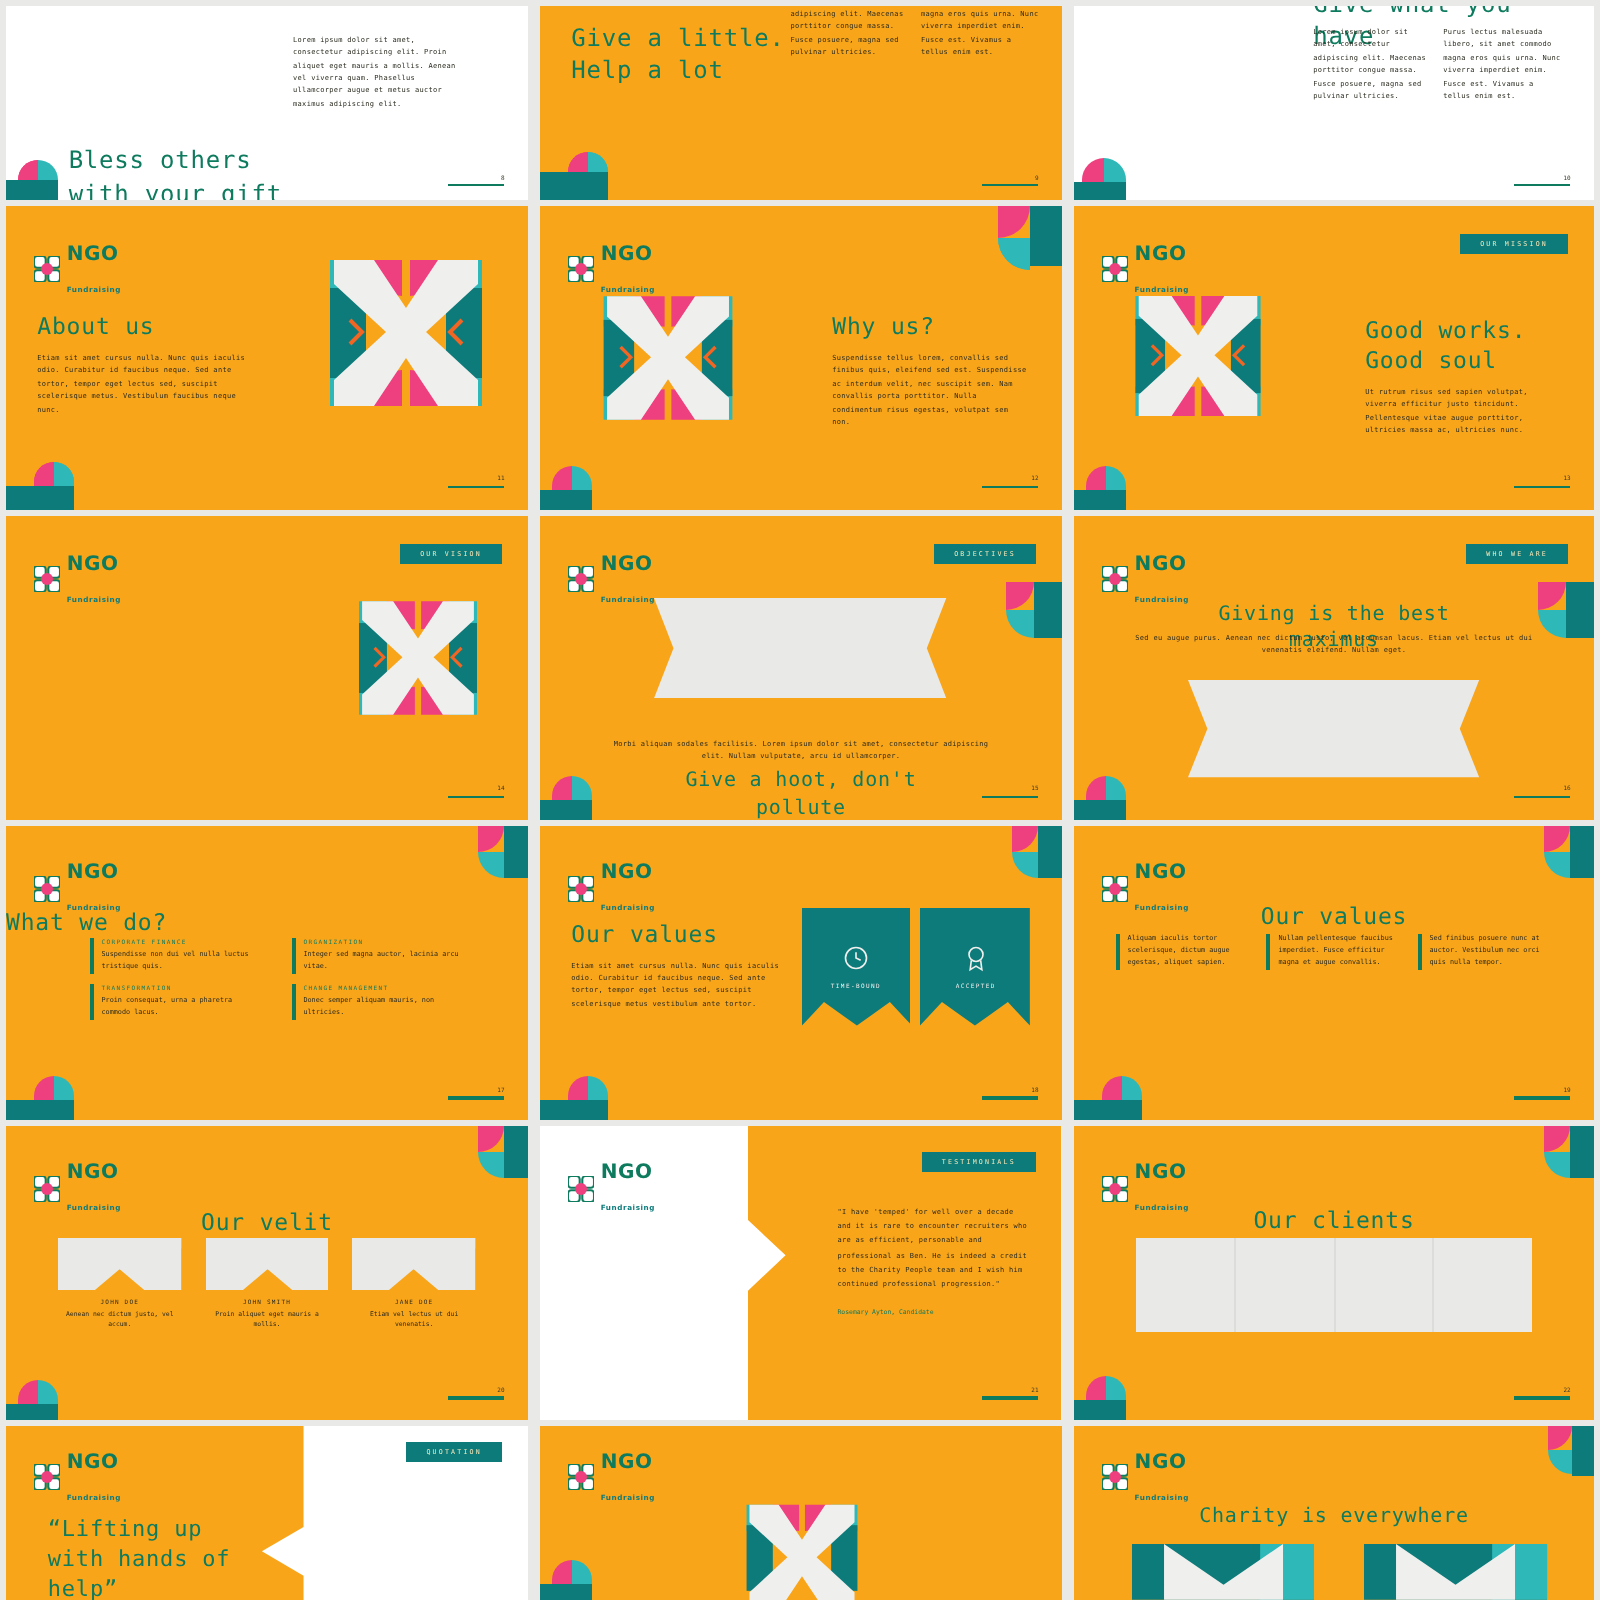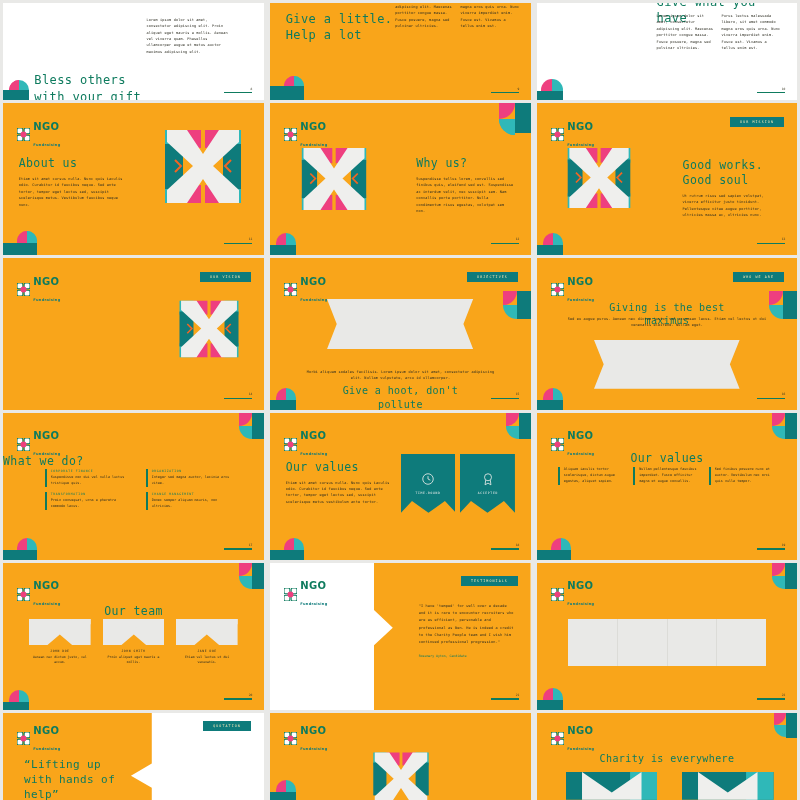--- a/index.html
+++ b/index.html
@@ -614,21 +614,21 @@
         </span>
       </div>
       <div class="deco-tr" style="width:30px;height:36px;">
         <svg width="30" height="36" viewBox="0 0 30 36">
           <rect x="18" y="0" width="12" height="26" fill="#0E7B7B"></rect>
           <path d="M5,0 L18,0 A13,13 0 0,1 5,13 Z" fill="#EE3F7F"></path>
           <path d="M5,13 L18,13 L18,26 A13,13 0 0,1 5,13 Z" fill="#2FB8B8"></path>
         </svg>
       </div>
       <div style="position:absolute;left:0;top:28%;width:100%;text-align:center;z-index:5;">
-        <div class="title">Our team</div>
+        <div class="title">Our velit</div>
       </div>
       <div style="position:absolute;left:10%;top:38%;width:80%;display:flex;gap:12px;z-index:5;">
         <div style="flex:1;text-align:center;">
           <div style="height:26px;">
             <svg width="100%" height="100%" viewBox="0 0 40 30" preserveAspectRatio="none">
               <path d="M0,0 L40,0 L40,30 L28,30 L20,18 L12,30 L0,30 Z" fill="#e9e9e7"></path>
               <path d="M0,0 L12,0 L20,12 L28,0 L40,0 L40,6 L0,6 Z" fill="#e9e9e7"></path>
             </svg>
           </div>
           <div style="font-size:3px;letter-spacing:.6px;color:#2b2b20;margin-top:4px;">JOHN DOE</div>
@@ -716,20 +716,23 @@
           <span class="logo-sub">Fundraising</span>
         </span>
       </div>
       <div class="deco-tr" style="width:30px;height:36px;">
         <svg width="30" height="36" viewBox="0 0 30 36">
           <rect x="18" y="0" width="12" height="26" fill="#0E7B7B"></rect>
           <path d="M5,0 L18,0 A13,13 0 0,1 5,13 Z" fill="#EE3F7F"></path>
           <path d="M5,13 L18,13 L18,26 A13,13 0 0,1 5,13 Z" fill="#2FB8B8"></path>
         </svg>
       </div>
+      <div style="position:absolute;left:0;top:27%;width:100%;text-align:center;z-index:5;">
+        <div class="title">Our clients</div>
+      </div>
       <div style="position:absolute;left:12%;top:38%;width:76%;height:32%;display:flex;z-index:5;">
         <div style="flex:1;background:#e9e9e7;border-right:1px solid #dcdcd8;"></div>
         <div style="flex:1;background:#e9e9e7;border-right:1px solid #dcdcd8;"></div>
         <div style="flex:1;background:#e9e9e7;border-right:1px solid #dcdcd8;"></div>
         <div style="flex:1;background:#e9e9e7;"></div>
       </div>
       <div class="deco-bl" style="width:44px;height:24px;">
         <svg width="44" height="24" viewBox="0 0 44 24">
           <path d="M6,22 L6,12 A10,10 0 0,1 16,2 L16,22 Z" fill="#EE3F7F"></path>
           <path d="M16,2 A10,10 0 0,1 26,12 L26,22 L16,22 Z" fill="#2FB8B8"></path>

